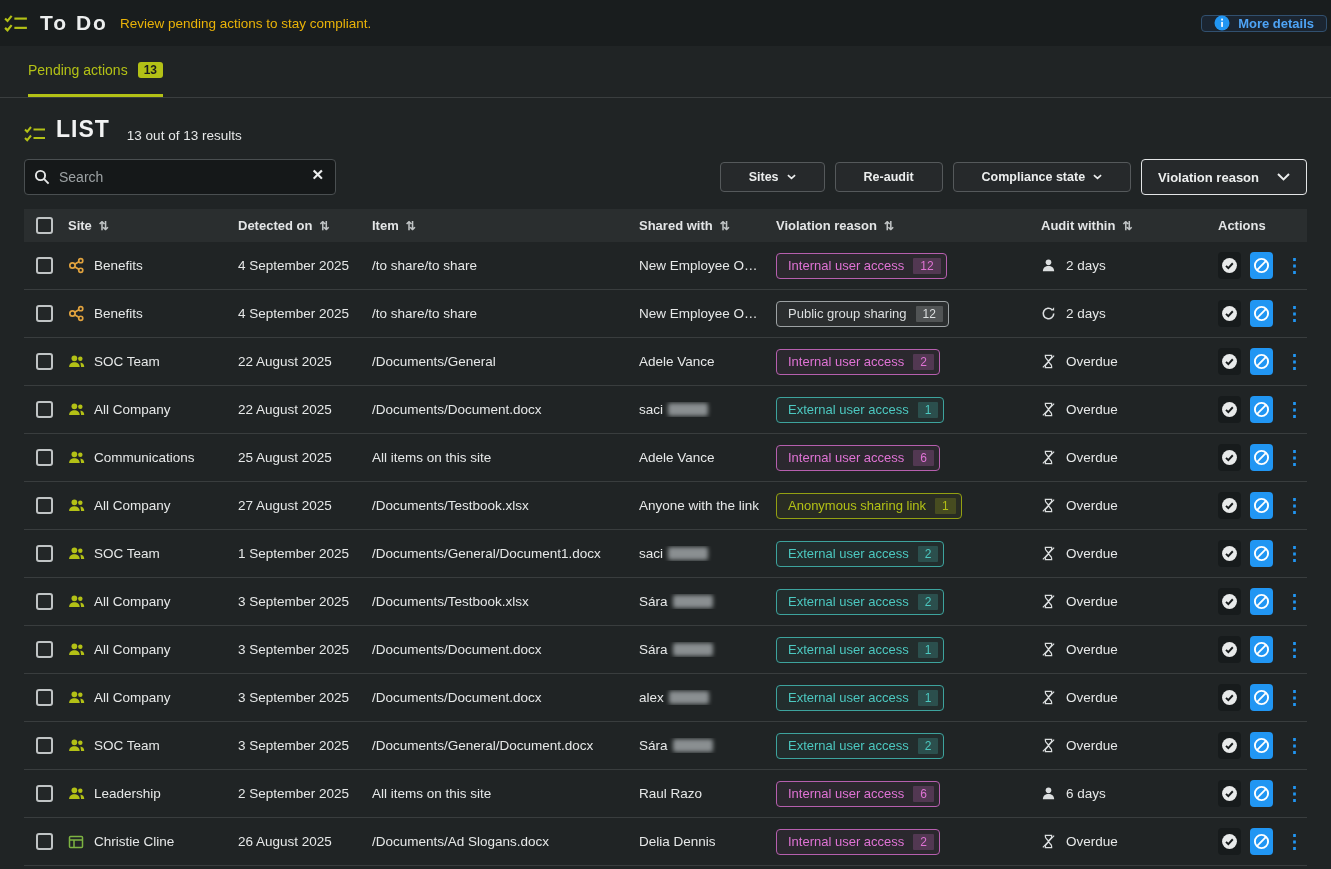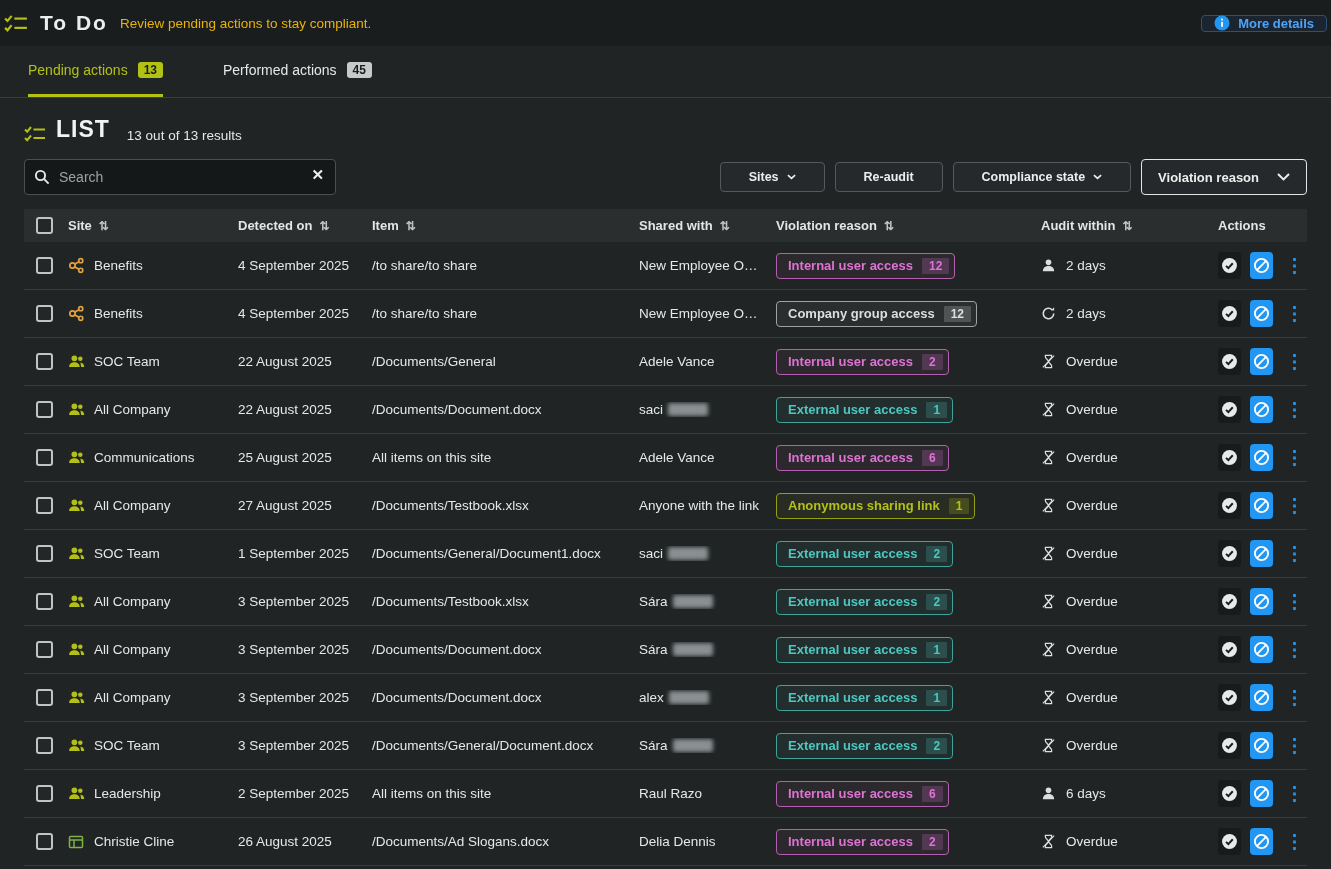--- a/index.html
+++ b/index.html
@@ -53,21 +53,21 @@
   .cell{min-width:0}
   .c-check{display:flex;padding-left:12px}
   .checkbox{display:inline-block;width:17px;height:17px;border:2px solid #c0c4c5;border-radius:3px;
             background:#232728;cursor:pointer}
   .c-site{display:flex;align-items:center;gap:9px;white-space:nowrap;overflow:hidden}
   .site-icon{display:inline-flex;width:17px;line-height:0;flex:none}
   .site-name{cursor:pointer}
   .c-date,.c-item,.c-shared{white-space:nowrap;overflow:hidden;text-overflow:ellipsis;padding-right:12px}
 
   .badge{display:inline-flex;align-items:center;gap:9px;height:26px;padding:0 5px 0 11px;border-radius:4px;
-         border:1px solid;font-weight:bold;font-size:13px;cursor:pointer;white-space:nowrap}
+         border:1px solid;font-weight:normal;font-size:13px;cursor:pointer;white-space:nowrap}
   .badge-count{padding:1px 7px;border-radius:1px;font-size:12px}
   .v-internal{color:#df73d4;border-color:#b65fae;background:rgba(223,115,212,.06)}
   .v-internal .badge-count{background:rgba(223,115,212,.22)}
   .v-external{color:#4cc8c0;border-color:#3da39d;background:rgba(76,200,192,.06)}
   .v-external .badge-count{background:rgba(76,200,192,.22)}
   .v-anonymous{color:#b3c116;border-color:#93a012;background:rgba(179,193,22,.06)}
   .v-anonymous .badge-count{background:rgba(179,193,22,.22)}
   .v-public{color:#dcdfe0;border-color:#9da2a4;background:rgba(220,223,224,.06)}
   .v-public .badge-count{background:rgba(220,223,224,.22)}
 
@@ -107,24 +107,20 @@
         </svg>
     </span>
     <span>More details</span>
   </button>
 </header>
 
 <nav class="tabs">
   <div class="tab active">
     <span>Pending actions</span>
     <span class="tab-badge lime">13</span>
-  </div>
-  <div class="tab">
-    <span>Performed actions</span>
-    <span class="tab-badge gray">45</span>
   </div>
 </nav>
 
 <section class="list-head">
   <span style="line-height:0">
     <svg width="22" height="18" viewBox="0 0 22 17" fill="none" stroke="#b3c116" stroke-width="2">
       <path d="M1 4l2.2 2.2L7 1.5"></path>
         <line x1="9.5" y1="4" x2="21" y2="4"></line>
       <path d="M1 12.5l2.2 2.2L7 10"></path>
         <line x1="9.5" y1="12.5" x2="21" y2="12.5"></line>
@@ -268,21 +264,21 @@
               <line x1="6.2" y1="9.1" x2="10.2" y2="11.6"></line>
             </svg>
           </span>
       <span class="site-name">Benefits</span>
     </div>
     <div class="cell c-date">4 September 2025</div>
     <div class="cell c-item">/to share/to share</div>
     <div class="cell c-shared"><span class="shared-text">New Employee Onb…</span></div>
     <div class="cell c-violation">
       <span class="badge v-public">
-        <span class="badge-label">Company group access</span>
+        <span class="badge-label">Public group sharing</span>
         <span class="badge-count">12</span>
       </span>
     </div>
     <div class="cell c-audit">
       <span class="audit-icon">
             <svg width="15" height="15" viewBox="0 0 16 16" fill="none" stroke="#dcdfe0" stroke-width="1.7">
               <path d="M13.6 8a5.6 5.6 0 1 1-1.7-4"></path>
               <path d="M14 1.4v3.4h-3.4" fill="#dcdfe0" stroke="none"></path>
             </svg>
           </span>

